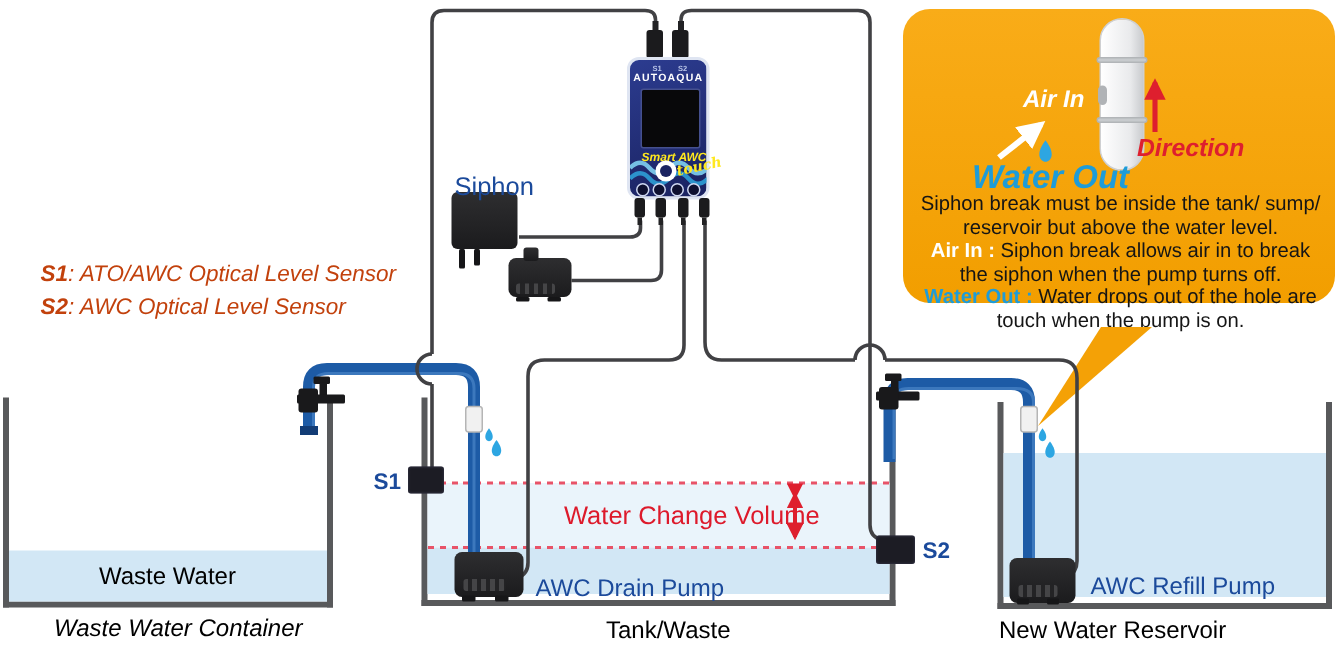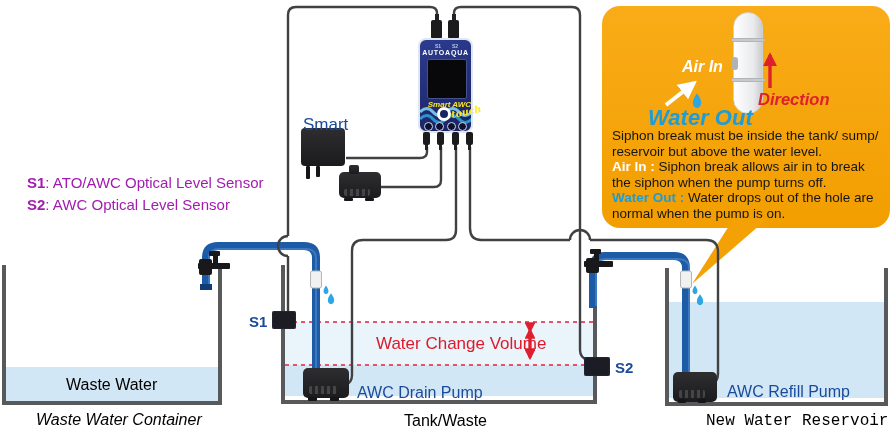--- a/index.html
+++ b/index.html
@@ -10,38 +10,38 @@
   .vessel{position:absolute;border:4px solid #58595b;border-top:none;background:#fff;}
   .water{position:absolute;background:#d2e7f5;}
   .water-light{position:absolute;background:#eaf4fb;}
   .dash-red{position:absolute;height:2px;
     background:repeating-linear-gradient(90deg,#e85368 0 4px,rgba(0,0,0,0) 4px 8px);}
   
   .blue-label{position:absolute;color:#1b4a9b;font-size:16px;font-weight:normal;white-space:nowrap;}
   .black-label{position:absolute;color:#000000;font-size:16px;white-space:nowrap;}
   .sensor-label{position:absolute;color:#1b4a9b;font-size:15px;font-weight:bold;white-space:nowrap;}
   .red-label{position:absolute;color:#dd1a2b;font-size:17px;white-space:nowrap;}
-  .legend{position:absolute;left:27px;top:172px;color:#a21caf;font-size:15px;line-height:22px;white-space:nowrap;}
+  .legend{position:absolute;left:27px;top:172px;color:#c2410c;font-size:15px;line-height:22px;white-space:nowrap;font-style:italic;}
   .legend b{font-weight:bold;}
   
   .pump{position:absolute;background:linear-gradient(#2e2e30,#1b1b1d);border-radius:5px;}
   .grill{position:absolute;background:repeating-linear-gradient(90deg,#454547 0 3px,#232325 3px 6px);border-radius:2px;}
   .foot{position:absolute;background:#161618;border-radius:1px;}
   .sensor{position:absolute;background:#1c1c24;border-radius:2px;box-shadow:inset 0 0 2px #3c3c52;}
   
   #controller{position:absolute;left:418px;top:38px;width:55px;height:95px;
     background:linear-gradient(160deg,#2c3c90,#1a2260);border:2px solid #dfe5f2;border-radius:8px;box-sizing:border-box;}
   #ctl-ports-row{position:absolute;left:0;top:82px;width:100%;display:flex;justify-content:space-around;padding:0 3px;box-sizing:border-box;}
   .ctl-port{width:7px;height:7px;border-radius:50%;background:#0e1030;border:1px solid #cfd8f2;}
   .plug{position:absolute;background:#1b1b1d;border-radius:2px;}
   .plug-tip{position:absolute;background:#222224;}
   .tiny-port-label{position:absolute;top:3px;font-size:5px;color:#b9c4e8;font-weight:bold;}
   
-  #callout{position:absolute;left:602px;top:6px;width:288px;height:222px;border-radius:18px;
-    background:linear-gradient(#f9ac18,#f29e00);}
+  #callout{position:absolute;left:602px;top:6px;width:288px;height:196px;border-radius:18px;
+    background:linear-gradient(#f9ac18,#f29e00);text-align:center;}
   #capsule{position:absolute;left:131px;top:6px;width:30px;height:102px;background:linear-gradient(90deg,#ffffff,#e9eaec 70%,#c9cbce);border:1px solid #cfd0d2;border-radius:15px;box-sizing:border-box;}
   .cap-ring{position:absolute;left:129px;width:34px;height:4px;background:#c7cacd;border-radius:2px;border:1px solid #b2b5b8;box-sizing:border-box;}
   #cap-hole{position:absolute;left:130px;top:51px;width:6px;height:13px;background:#b0b3b6;border-radius:3px;}
   .callout-air{position:absolute;left:80px;top:52px;color:#ffffff;font-size:16px;font-weight:bold;font-style:italic;white-space:nowrap;}
   .callout-wout{position:absolute;left:46px;top:99px;color:#1e9cd8;font-size:22px;font-weight:bold;font-style:italic;white-space:nowrap;}
   .callout-dir{position:absolute;left:156px;top:84px;color:#de1f2e;font-size:16.5px;font-weight:bold;font-style:italic;white-space:nowrap;}
   #callout-text{position:absolute;left:10px;top:122px;width:270px;color:#151515;font-size:13.5px;line-height:15.6px;}
   #callout-text .w{color:#ffffff;font-weight:bold;}
   #callout-text .c{color:#1e9cd8;font-weight:bold;}
   svg{position:absolute;left:0;top:0;pointer-events:none;}
@@ -67,34 +67,34 @@
     <div class="water" style="left:0;top:100px;width:308px;height:31px;"></div>
     <div class="dash-red" style="left:0;top:56px;width:308px;"></div>
     <div class="dash-red" style="left:0;top:99px;width:308px;"></div>
   </div>
   <div class="red-label" style="left:376px;top:334px;">Water Change Volume</div>
   <div class="black-label" style="left:404px;top:412px;">Tank/Waste</div>
 
   <div class="vessel" style="left:665px;top:268px;width:215px;height:134px;">
     <div class="water" style="left:0;top:34px;width:215px;height:96px;"></div>
   </div>
-  <div class="black-label" style="left:706px;top:412px;font-family:Liberation Mono, monospace;">New Water Reservoir</div>
+  <div class="black-label" style="left:666px;top:412px;">New Water Reservoir</div>
 
   <div id="callout">
     <div id="capsule"></div>
     <div class="cap-ring" style="top:32px;"></div>
     <div class="cap-ring" style="top:72px;"></div>
     <div id="cap-hole"></div>
     <div class="callout-air">Air In</div>
     <div class="callout-wout">Water Out</div>
     <div class="callout-dir">Direction</div>
     <div id="callout-text">
       <span>Siphon break must be inside the tank/ sump/ reservoir but above the water level.</span><br>
       <span class="w">Air In :</span><span> Siphon break allows air in to break the siphon when the pump turns off.</span><br>
-      <span class="c">Water Out :</span><span> Water drops out of the hole are normal when the pump is on.</span>
+      <span class="c">Water Out :</span><span> Water drops out of the hole are touch when the pump is on.</span>
     </div>
   </div>
 
   <svg width="892" height="432" viewBox="0 0 892 432">
     <defs>
       <marker id="ra" viewBox="0 0 10 10" refX="8" refY="5" markerWidth="4.2" markerHeight="4.2" orient="auto">
           <path d="M0,0 L10,5 L0,10 z" fill="#de1f2e"></path>
         </marker>
       <marker id="wa" viewBox="0 0 10 10" refX="8" refY="5" markerWidth="4.6" markerHeight="4.6" orient="auto">
           <path d="M0,0 L10,5 L0,10 z" fill="#ffffff"></path>
@@ -158,21 +158,21 @@
     <line x1="530" y1="331" x2="530" y2="357" stroke="#de1f2e" stroke-width="2.6" marker-start="url(#ra)" marker-end="url(#ra)" transform="rotate(180 530 344) rotate(180 530 344)"></line>
     <line x1="530" y1="355" x2="530" y2="330" stroke="#de1f2e" stroke-width="2.6" marker-end="url(#ra)"></line>
     <line x1="530" y1="333" x2="530" y2="358" stroke="#de1f2e" stroke-width="2.6" marker-end="url(#ra)"></line>
     <line x1="666" y1="105" x2="694" y2="83" stroke="#ffffff" stroke-width="4" marker-end="url(#wa)"></line>
     <line x1="770" y1="88" x2="770" y2="55" stroke="#de1f2e" stroke-width="3.4" marker-end="url(#ra)"></line>
   </svg>
 
   <div class="pump" style="left:301px;top:128px;width:44px;height:38px;border-radius:4px;"></div>
   <div class="foot" style="left:306px;top:166px;width:4px;height:13px;"></div>
   <div class="foot" style="left:316px;top:166px;width:4px;height:11px;"></div>
-  <div class="blue-label" style="left:303px;top:115px;font-size:17px;">Smart</div>
+  <div class="blue-label" style="left:303px;top:115px;font-size:17px;">Siphon</div>
 
   <div class="pump" style="left:339px;top:172px;width:42px;height:26px;"></div>
   <div class="pump" style="left:349px;top:165px;width:10px;height:9px;border-radius:2px;"></div>
   <div class="grill" style="left:344px;top:189px;width:26px;height:7px;"></div>
   <div class="foot" style="left:344px;top:198px;width:9px;height:3px;"></div>
   <div class="foot" style="left:365px;top:198px;width:9px;height:3px;"></div>
 
   <div class="pump" style="left:303px;top:368px;width:46px;height:30px;"></div>
   <div class="grill" style="left:309px;top:386px;width:28px;height:8px;"></div>
   <div class="foot" style="left:308px;top:397px;width:9px;height:4px;"></div>

